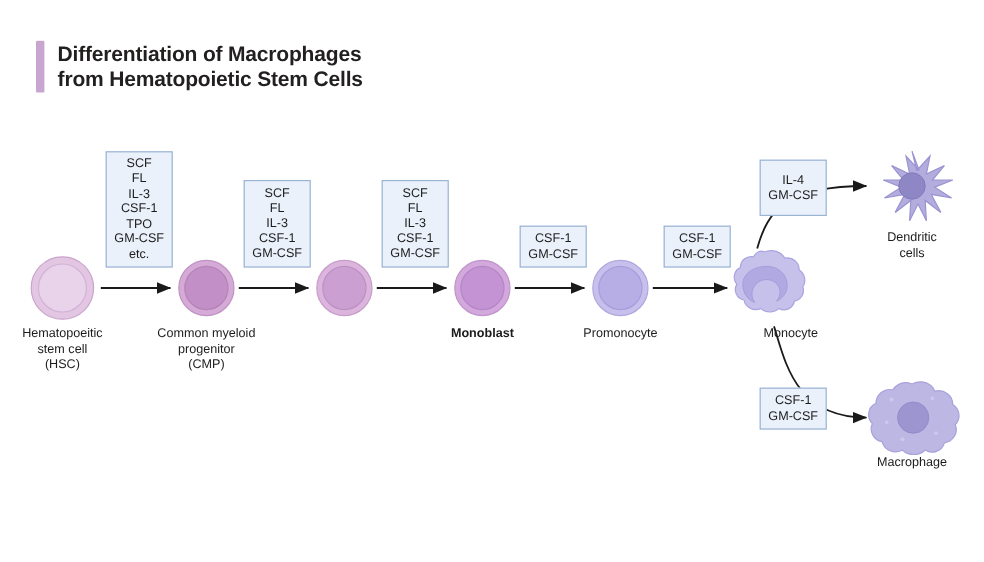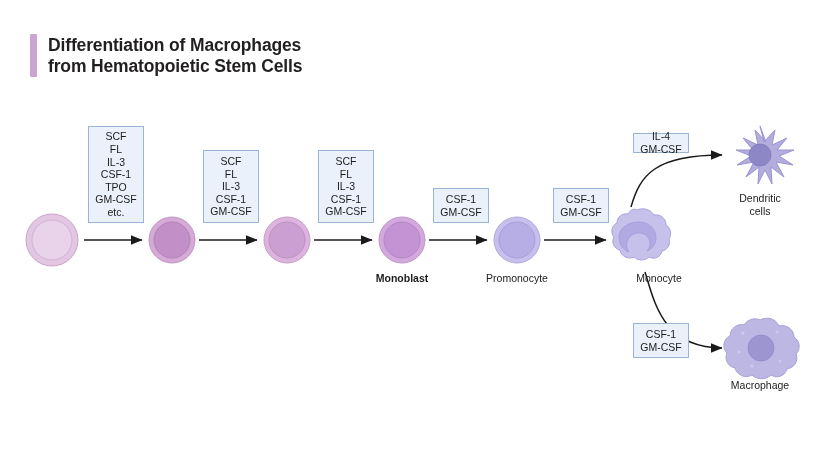--- a/index.html
+++ b/index.html
@@ -208,30 +208,36 @@
   <div class="cyto-box" style="left:433px; top:188px; width:56px; height:35px;">
     <span>CSF-1</span>
     <span>GM-CSF</span>
   </div>
 
   <div class="cyto-box" style="left:553px; top:188px; width:56px; height:35px;">
     <span>CSF-1</span>
     <span>GM-CSF</span>
   </div>
 
-  <div class="cyto-box" style="left:633px; top:133px; width:56px; height:20px;">
+  <div class="cyto-box" style="left:633px; top:133px; width:56px; height:47px;">
     <span>IL-4</span>
     <span>GM-CSF</span>
   </div>
 
   <div class="cyto-box" style="left:633px; top:323px; width:56px; height:35px;">
     <span>CSF-1</span>
     <span>GM-CSF</span>
   </div>
 
+  <div class="cell-label" style="left:2px; top:272px; width:100px;">Hematopoeitic
+stem cell
+(HSC)</div>
+  <div class="cell-label" style="left:117px; top:272px; width:110px;">Common myeloid
+progenitor
+(CMP)</div>
   <div class="cell-label" style="left:352px; top:272px; width:100px;font-weight:bold;">Monoblast</div>
   <div class="cell-label" style="left:465px; top:272px; width:104px;">Promonocyte</div>
   <div class="cell-label" style="left:611px; top:272px; width:96px;">Monocyte</div>
   <div class="cell-label" style="left:712px; top:192px; width:96px;text-align:center;">Dendritic
 cells</div>
   <div class="cell-label" style="left:705px; top:379px; width:110px;">Macrophage</div>
 
 </div>
 
 </body></html>

